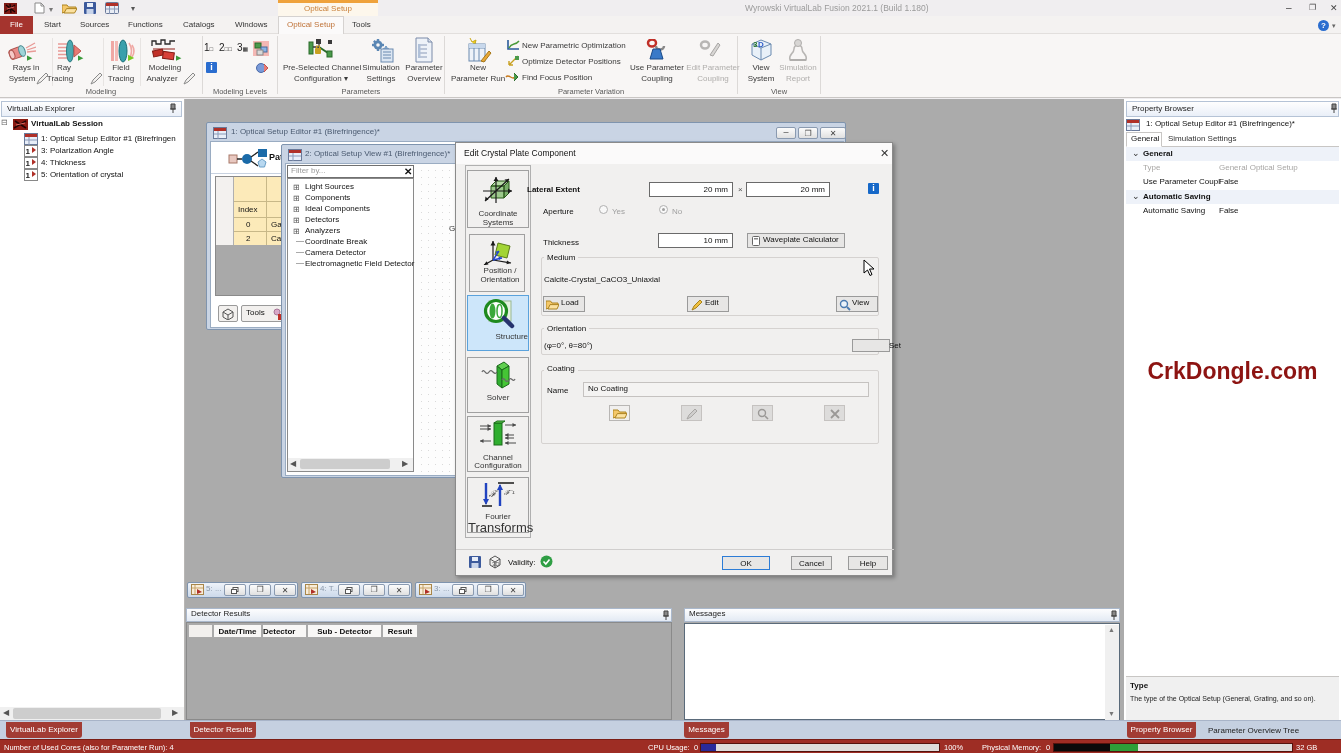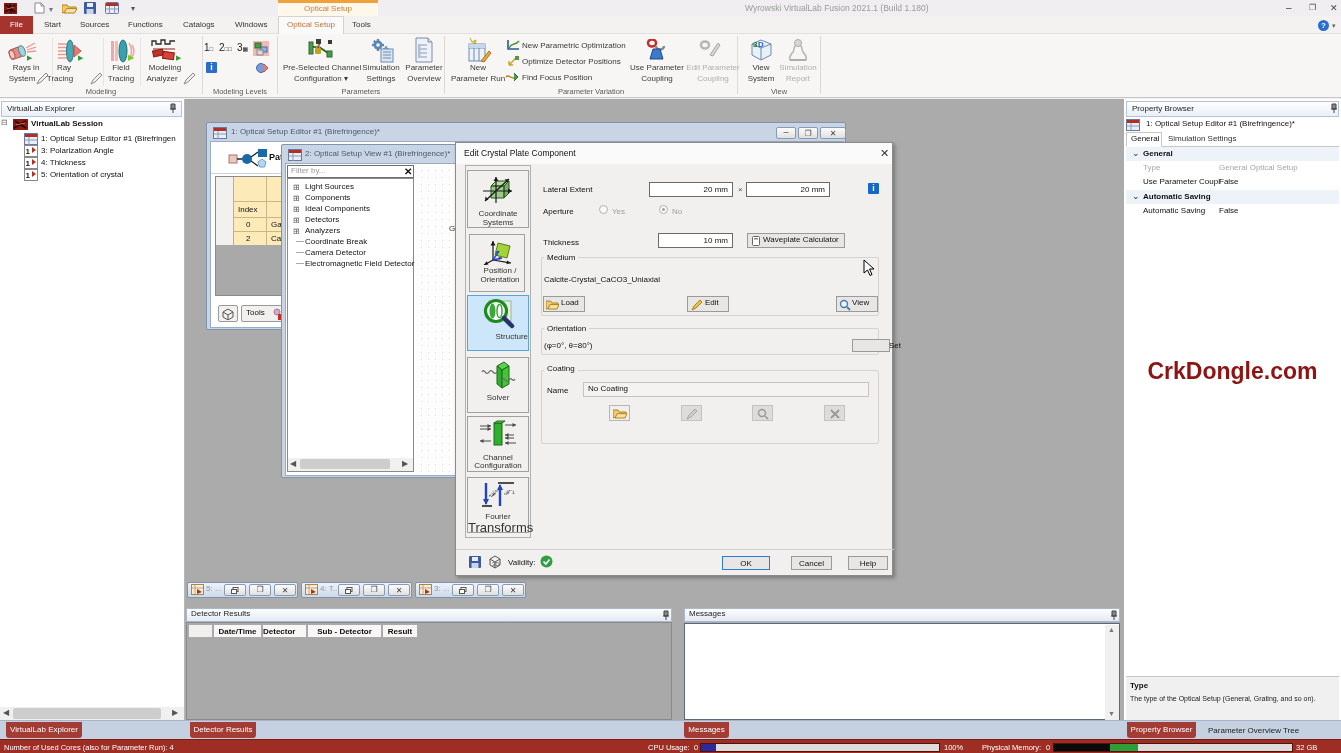--- a/index.html
+++ b/index.html
@@ -579,21 +579,21 @@
             <path d="M22 4 l-3 6 h6 z" fill="#2143c0"></path>
             <text x="11" y="17" font-size="9" font-style="italic" fill="#333">ℱ</text>
             <text x="26" y="15" font-size="7" font-style="italic" fill="#333">ℱ⁻¹</text>
           </svg>
           <div class="tx" style="left:0;top:34px;width:60px;text-align:center;font-size:8px;color:#333;">Fourier</div>
           <div class="tx" style="left:0;top:42px;width:60px;text-align:center;font-size:13px;color:#333;">Transforms</div>
         </div>
       </div>
 
       <div id="dlgform">
-        <div class="tx" style="left:87px;top:42px;color:#111;">Lateral Extent</div>
+        <div class="tx" style="left:71px;top:42px;color:#111;font-weight:bold;">Lateral Extent</div>
         <div class="abs" style="left:193px;top:39px;width:84px;height:15px;background:#fff;border:1px solid #6a6a6a;text-align:right;line-height:13px;padding-right:4px;color:#111;">20 mm</div>
         <div class="tx" style="left:282px;top:42px;color:#555;">×</div>
         <div class="abs" style="left:290px;top:39px;width:84px;height:15px;background:#fff;border:1px solid #6a6a6a;text-align:right;line-height:13px;padding-right:4px;color:#111;">20 mm</div>
         <div class="abs" style="left:412px;top:40px;width:11px;height:11px;background:#1668c8;border-radius:1px;color:#fff;font-weight:bold;font-size:9px;text-align:center;line-height:11px;">i</div>
         <div class="tx" style="left:87px;top:64px;color:#111;">Aperture</div>
         <div class="abs" style="left:143px;top:62px;width:9px;height:9px;border:1px solid #b0b0b0;border-radius:50%;background:#f8f8f8;"></div>
         <div class="tx" style="left:156px;top:64px;color:#a0a0a0;">Yes</div>
         <div class="abs" style="left:203px;top:62px;width:9px;height:9px;border:1px solid #b0b0b0;border-radius:50%;background:#f8f8f8;"></div>
         <div class="abs" style="left:206px;top:65px;width:3px;height:3px;border-radius:50%;background:#a0a0a0;"></div>
         <div class="tx" style="left:216px;top:64px;color:#a0a0a0;">No</div>

